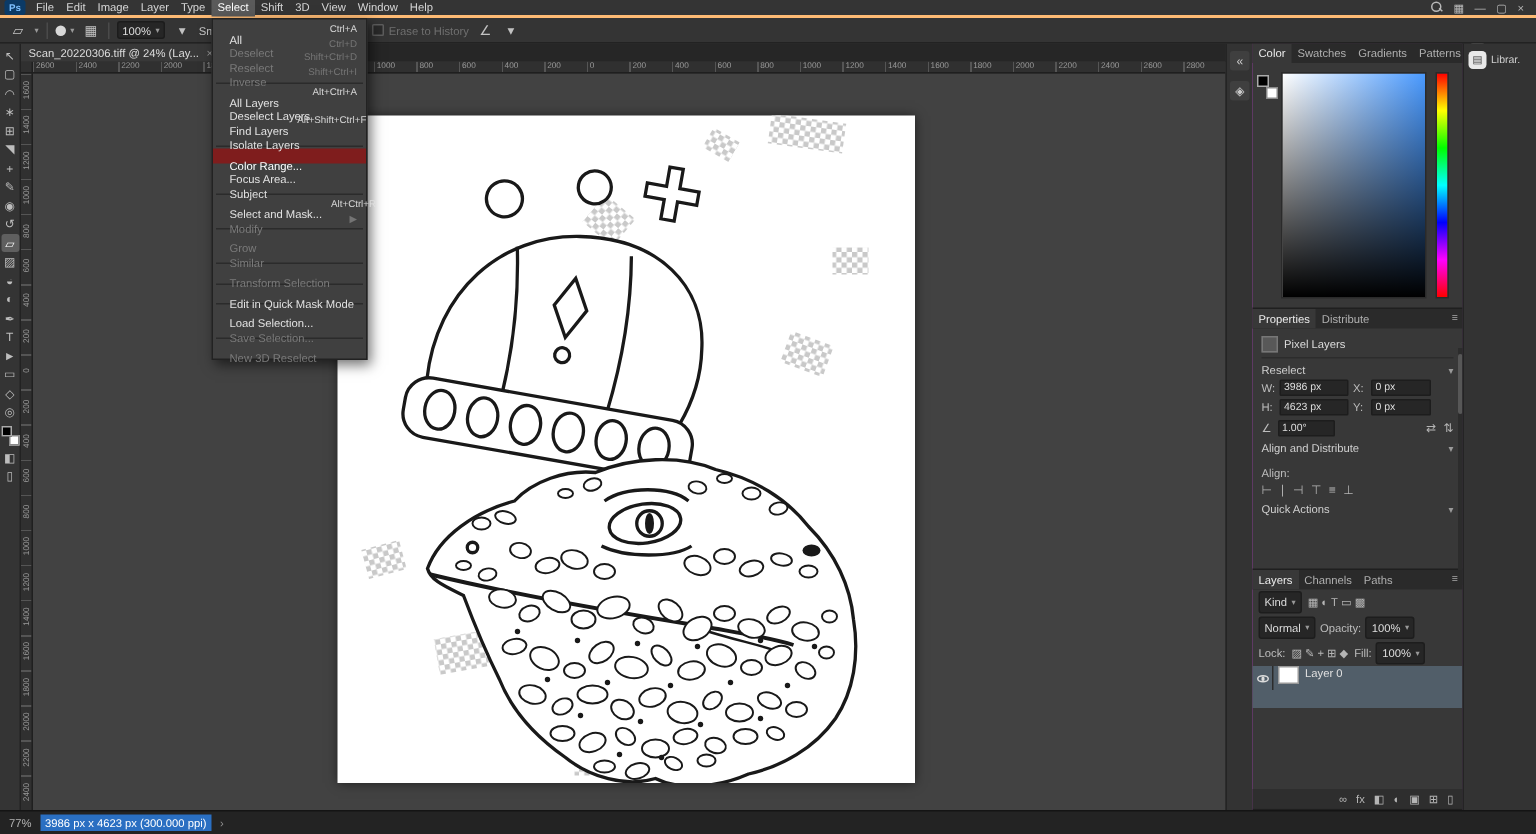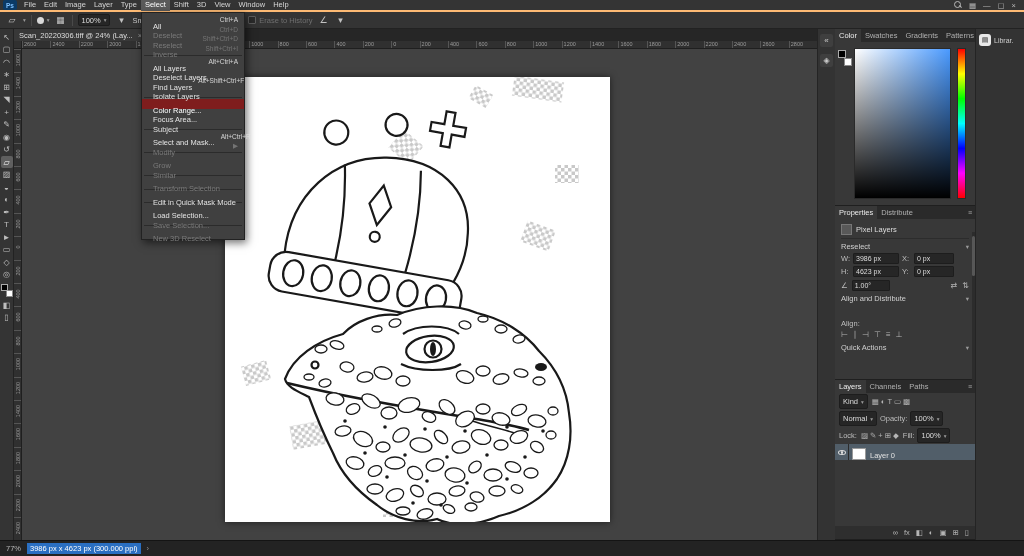--- a/index.html
+++ b/index.html
@@ -108,31 +108,31 @@
   .props-thumb { width:11px; height:11px; background:#585858; border:1px solid #777; }
   .section-title { display:flex; align-items:center; padding:3px 0 2px; color:#cfcfcf; }
   .section-title .chev { margin-left:auto; color:#9a9a9a; font-size:6.5px; }
   .tf-grid { display:grid; grid-template-columns:9px 46px 9px 40px; gap:2px 3px; align-items:center; color:#bdbdbd; }
   .tf-field { background:#262626; border:1px solid #1d1d1d; border-radius:1px; height:11px; line-height:10px; padding:0 2px; color:#ddd; font-size:7px; }
   .angle-row { display:flex; align-items:center; gap:4px; margin-top:3px; color:#bdbdbd; }
   .angle-field { width:38px; }
   .flip-ics { margin-left:auto; display:flex; gap:5px; color:#b5b5b5; font-size:8px; }
   #align-icons { display:flex; gap:5px; align-items:center; margin:2px 0 1px; }
   .align-ic { color:#b5b5b5; font-size:8px; }
-  .align-label { color:#bdbdbd; margin-top:14px; }
+  .align-label { color:#bdbdbd; margin-top:6px; }
   .props-scroll { position:absolute; right:0; top:13px; width:3px; height:158px; background:#2c2c2c; }
   .props-scroll::before { content:""; position:absolute; left:0; top:4px; width:3px; height:40px; background:#575757; border-radius:2px; }
 
   #panel-layers { top:351px; height:160px; }
   .layers-row { display:flex; align-items:center; gap:3px; padding:1px 4px; font-size:7.5px; color:#bdbdbd; }
   .mini-field { background:#262626; border:1px solid #1d1d1d; border-radius:2px; height:15px;
     display:flex; align-items:center; gap:3px; padding:0 3px; color:#ddd; }
   .mini-ic { font-size:7.5px; color:#b5b5b5; padding:0 1px; }
   #layer-list { min-height:78px; }
-  .layer-item { display:flex; align-items:flex-end; height:16px; font-size:7.5px; color:#e0e0e0; }
+  .layer-item { display:flex; align-items:flex-start; height:28px; font-size:7.5px; color:#e0e0e0; }
   .layer-item.selected { background:#515e69; }
   .eye-box { width:14px; height:16px; border-right:1px solid #2c2c2c; display:flex; align-items:center; justify-content:center; }
   .eye { width:8px; height:5px; border:1px solid #ddd; border-radius:50%; position:relative; }
   .eye::after { content:""; position:absolute; left:2px; top:0.5px; width:2.5px; height:2.5px; background:#ddd; border-radius:50%; }
   .layer-thumb { width:14px; height:12px; background:#fff; border:1px solid #999; margin:0 4px 0 3px; }
   #layers-bottom { position:absolute; bottom:0; left:0; width:140px; height:13px; background:#2e2e2e;
     display:flex; align-items:center; justify-content:flex-end; gap:4px; padding:0 5px; }
 
   
   #rightrail { position:absolute; left:975px; top:12px; width:49px; height:528px; background:#333;

